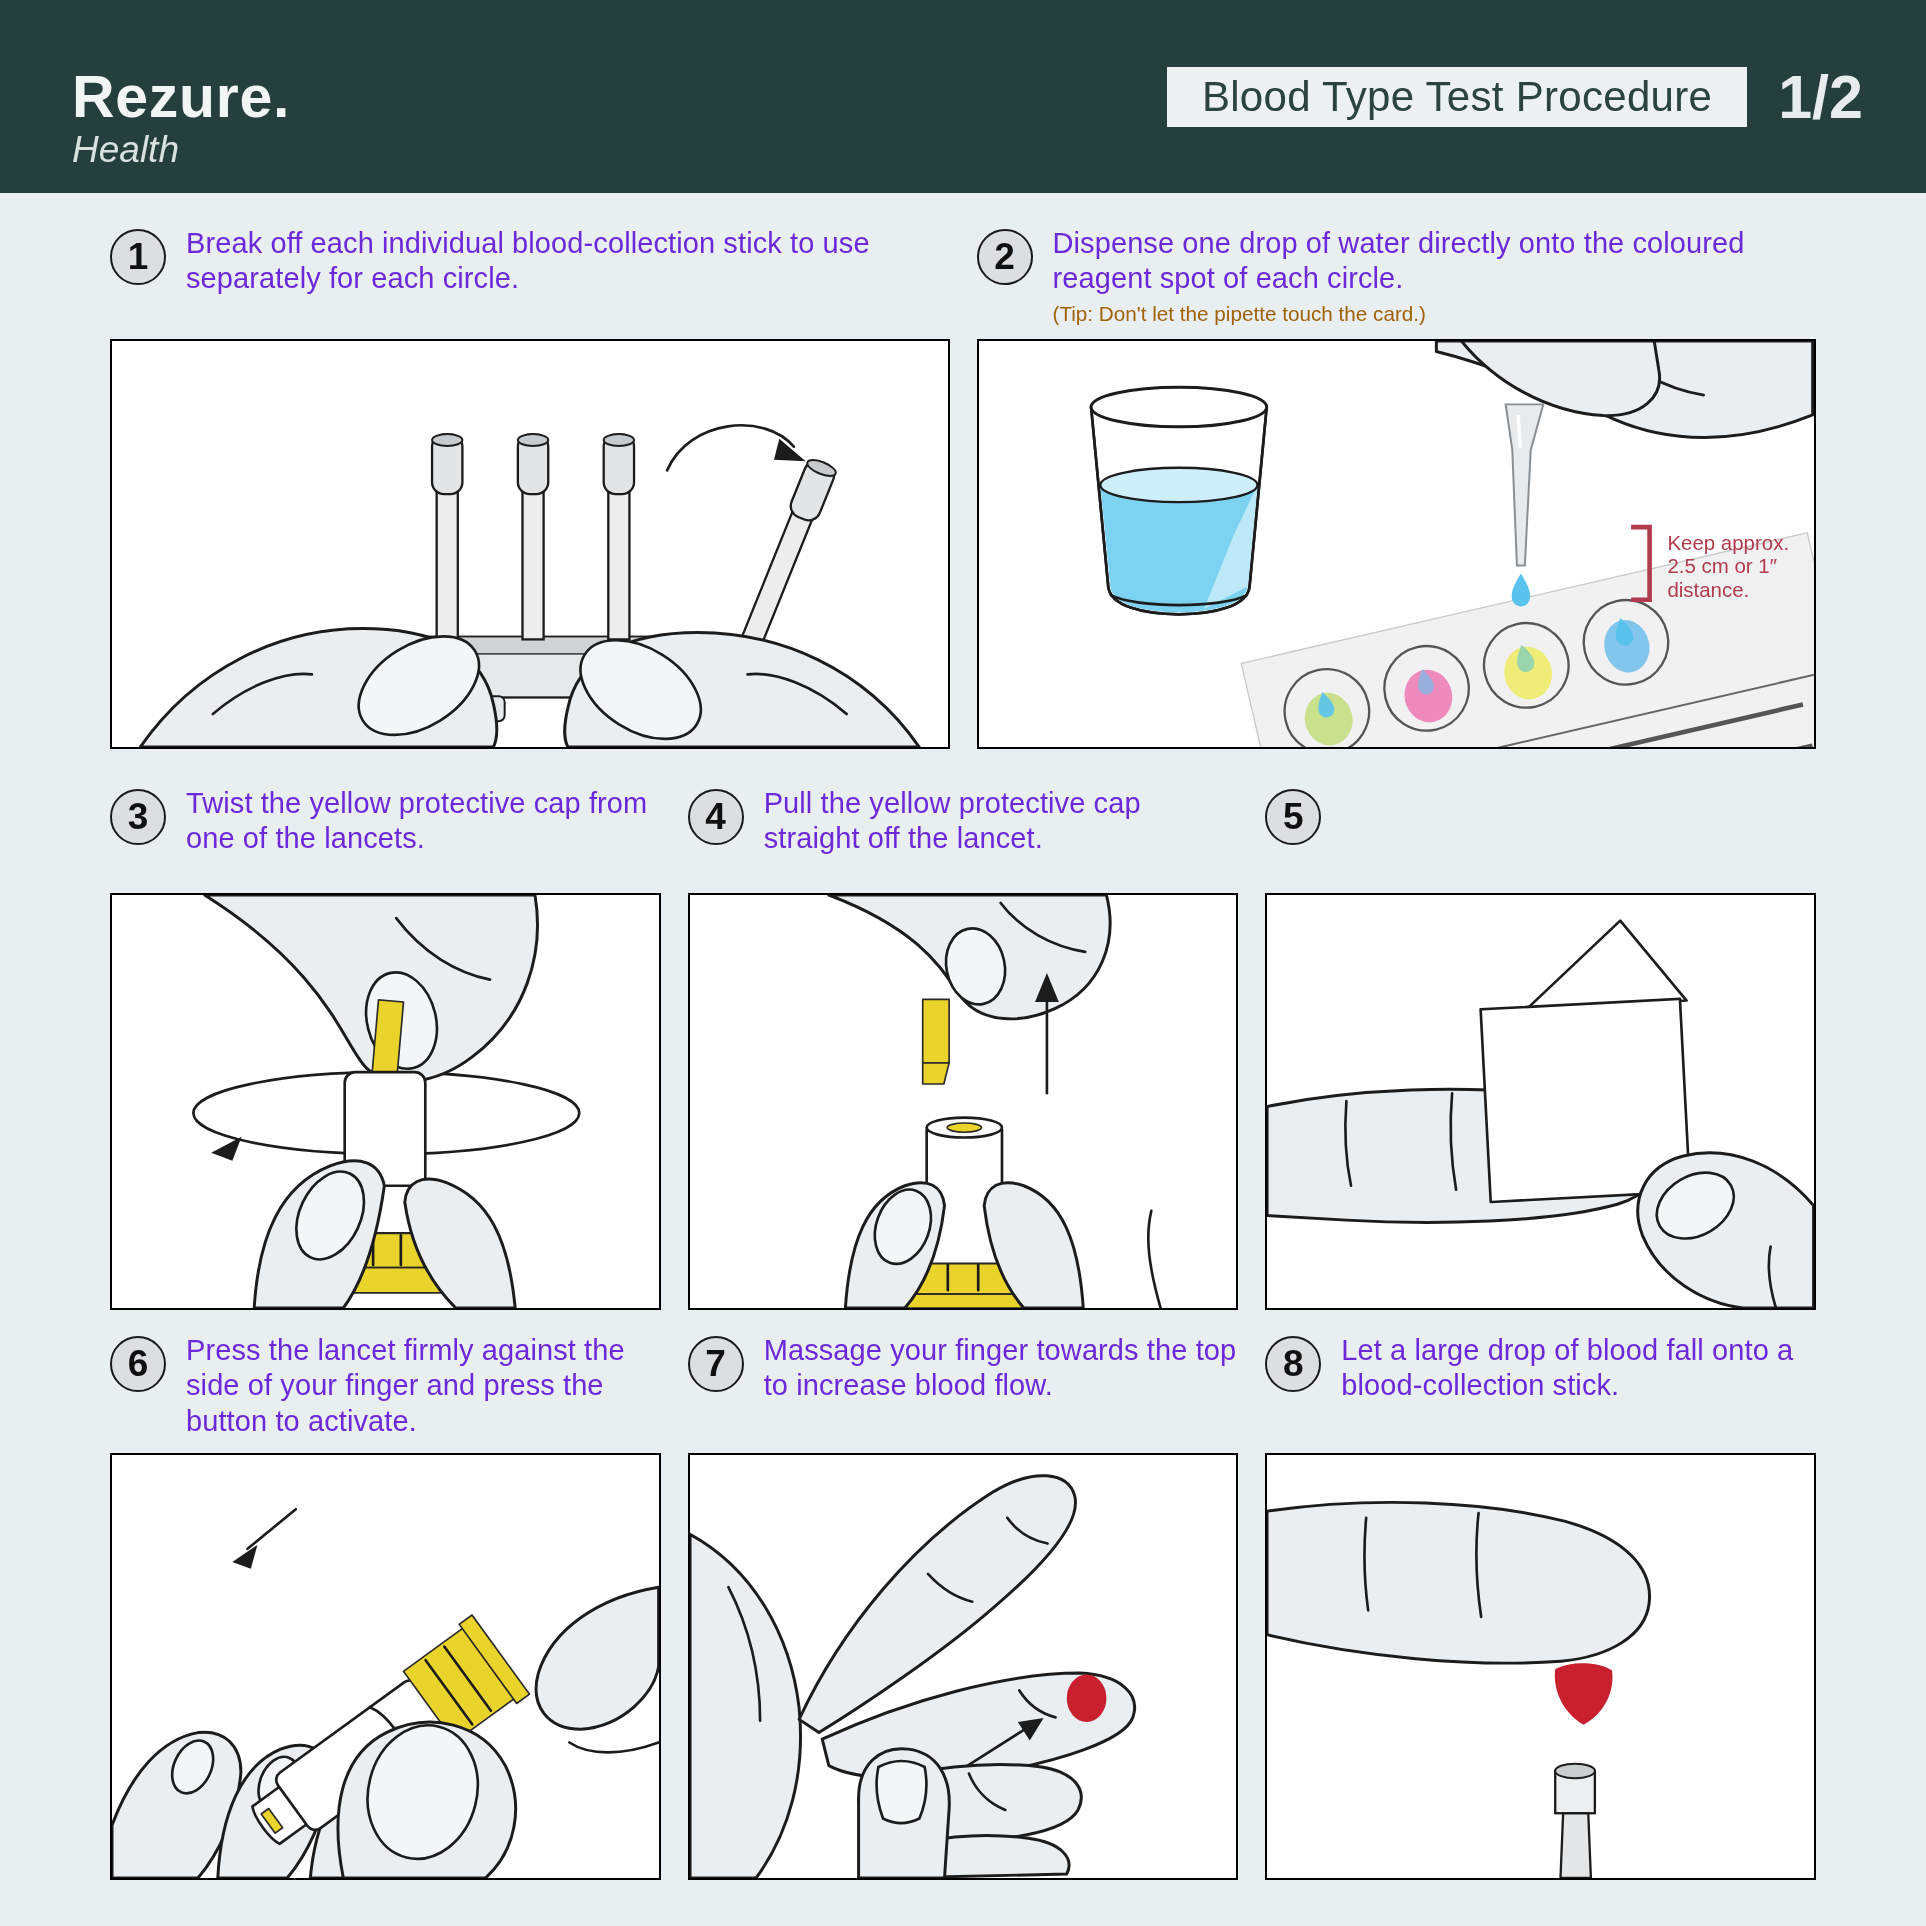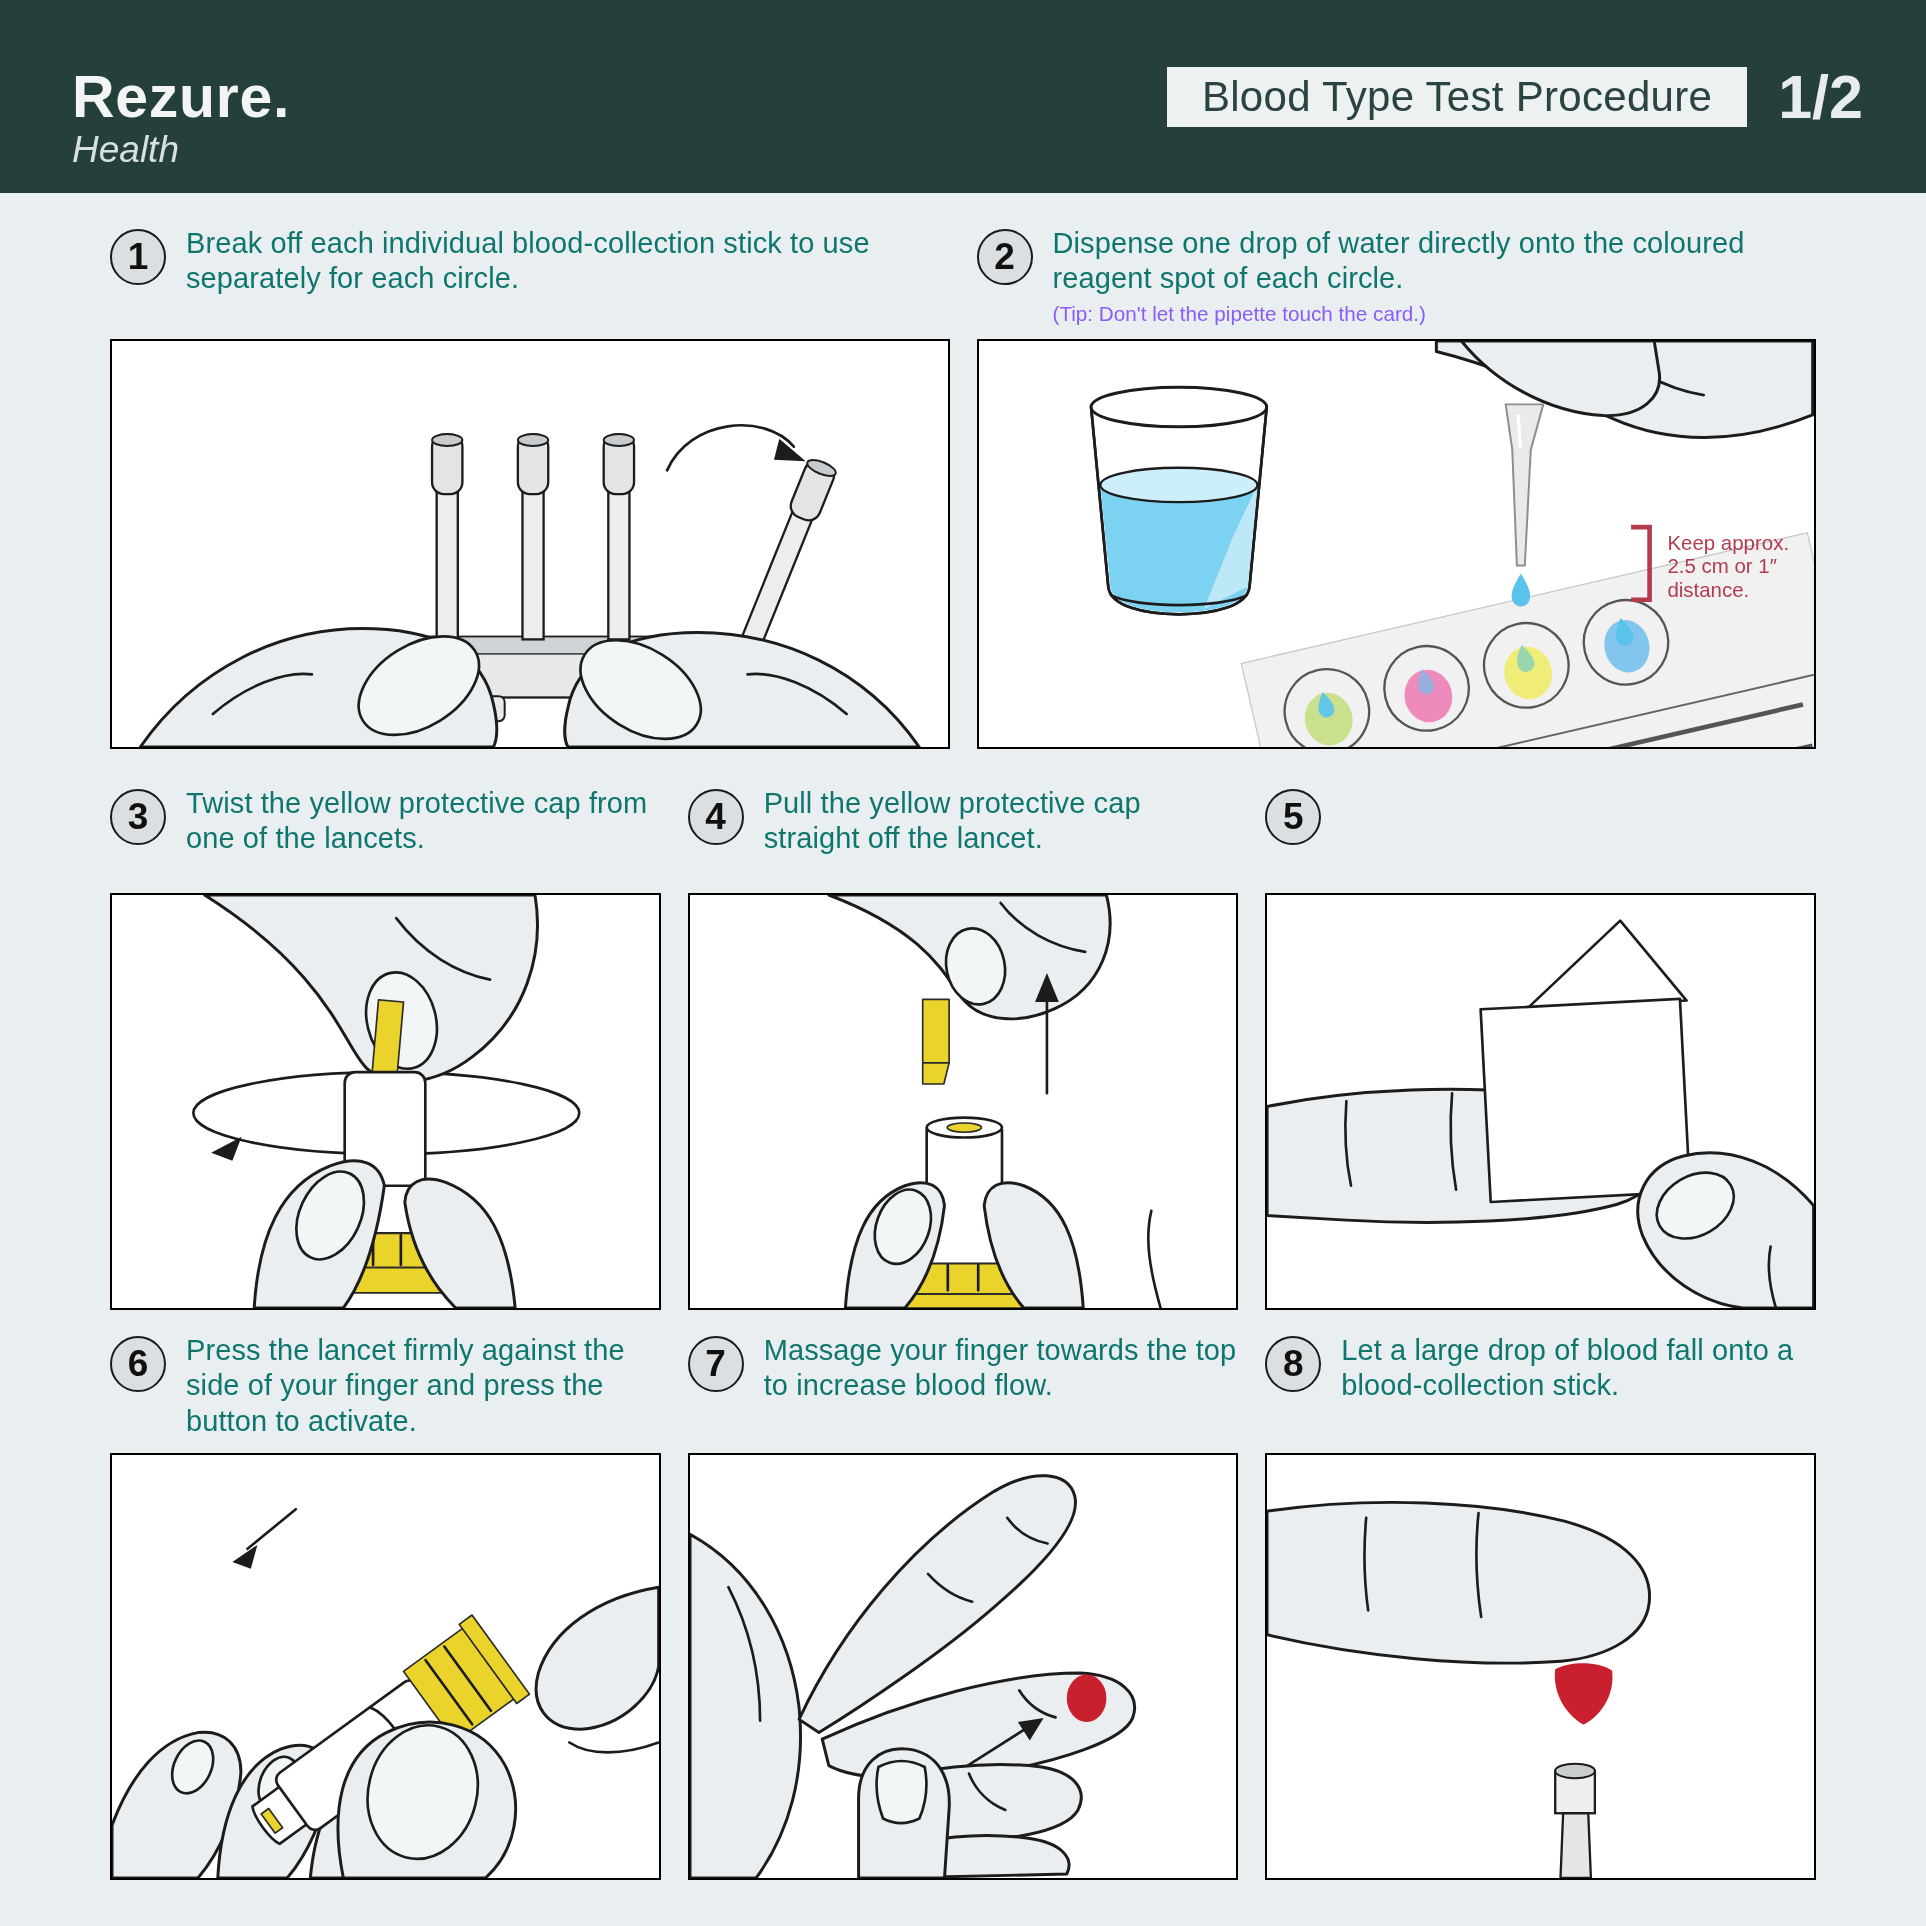--- a/index.html
+++ b/index.html
@@ -29,22 +29,22 @@
   .step-head{display:flex;gap:20px;align-items:flex-start;}
   .row1 .step-head{min-height:113px;}
   .row2 .step-head{min-height:107px;}
   .row3 .step-head{min-height:120px;}
   .badge{
     width:56px;height:56px;border-radius:50%;flex:none;box-sizing:border-box;
     border:2.7px solid #1a1a1a;background:#dcdfe1;
     display:flex;align-items:center;justify-content:center;
     font-size:37px;font-weight:700;color:#101010;margin-top:2.7px;
   }
-  .step-text{font-size:29px;line-height:1.22;color:#0f766e;letter-spacing:0.1px;}
-  .tip{font-size:20.7px;line-height:1.28;color:#8b5cf6;margin-top:4.7px;}
+  .step-text{font-size:29px;line-height:1.22;color:#6d28d9;letter-spacing:0.1px;}
+  .tip{font-size:20.7px;line-height:1.28;color:#a16207;margin-top:4.7px;}
   .tip:empty{display:none;}
   .panel{background:#ffffff;border:2px solid #000000;height:410px;box-sizing:border-box;overflow:hidden;}
   .row2 .panel{height:417px;}
   .row3 .panel{height:427px;}
   .panel svg{display:block;width:100%;height:100%;}
   
   .hand{fill:#eaeef0;stroke:#1c1c1c;stroke-width:4.5;stroke-linejoin:round;}
   .nail{fill:#f3f6f7;stroke:#1c1c1c;stroke-width:4;}
   .ln{fill:none;stroke:#1c1c1c;stroke-width:4;stroke-linecap:round;}
   .white{fill:#ffffff;stroke:#1c1c1c;stroke-width:4;stroke-linejoin:round;}

